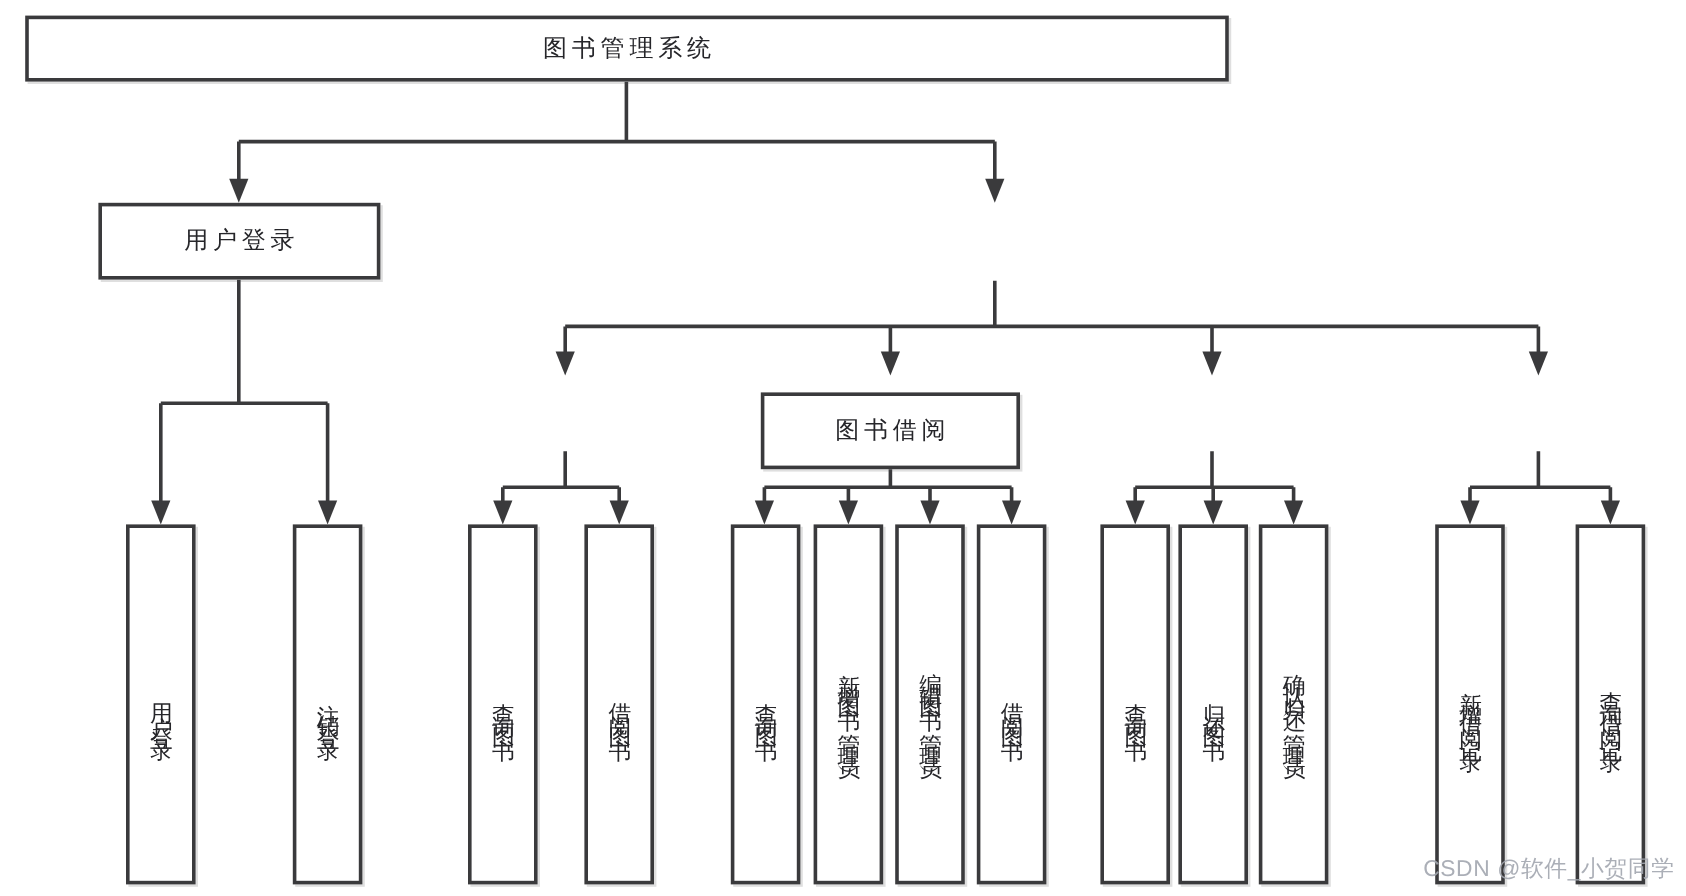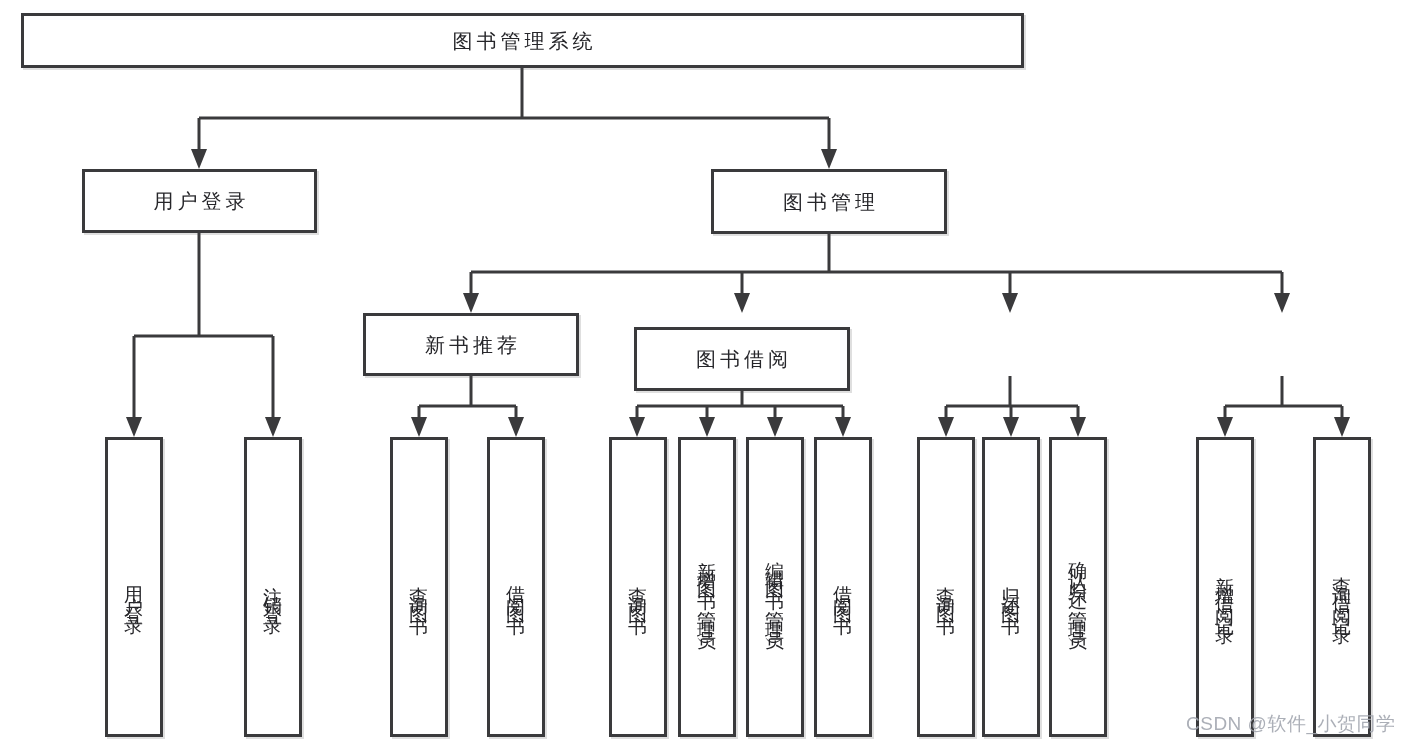--- a/index.html
+++ b/index.html
@@ -93,27 +93,21 @@
       <polygon points="1334,417 1350,417 1342,437" fill="#3a3a3c"></polygon>
     </svg>
 
   <div class="node" style="left:21px;top:13px;width:1003px;height:55px;">
     <span class="node-label">图书管理系统</span>
   </div>
 
   <div class="node" style="left:82px;top:169px;width:235px;height:64px;">
     <span class="node-label">用户登录</span>
   </div>
-  <div class="node" style="left:711px;top:169px;width:236px;height:65px;">
-    <span class="node-label">图书管理</span>
-  </div>
 
-  <div class="node" style="left:363px;top:313px;width:216px;height:63px;">
-    <span class="node-label">新书推荐</span>
-  </div>
   <div class="node" style="left:634px;top:327px;width:216px;height:64px;">
     <span class="node-label">图书借阅</span>
   </div>
 
   <div class="node leaf" style="left:105px;top:437px;width:58px;height:300px;">
     <span class="leaf-label">用户登录</span>
   </div>
   <div class="node leaf" style="left:244px;top:437px;width:58px;height:300px;">
     <span class="leaf-label">注销登录</span>
   </div>

